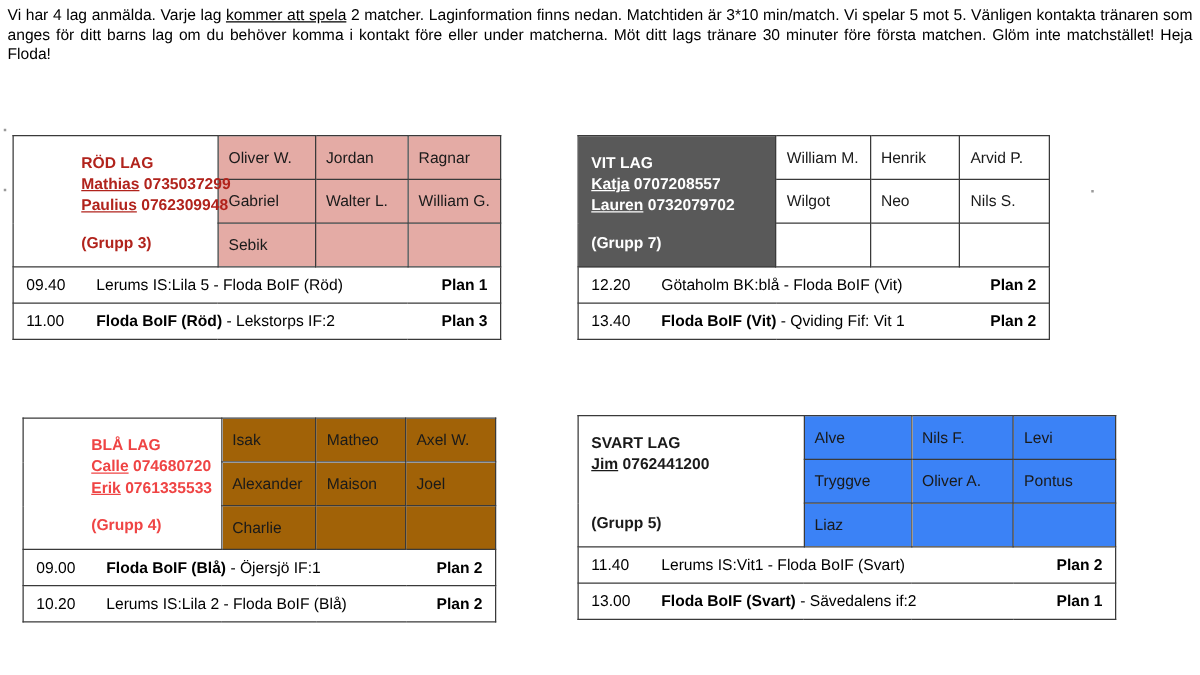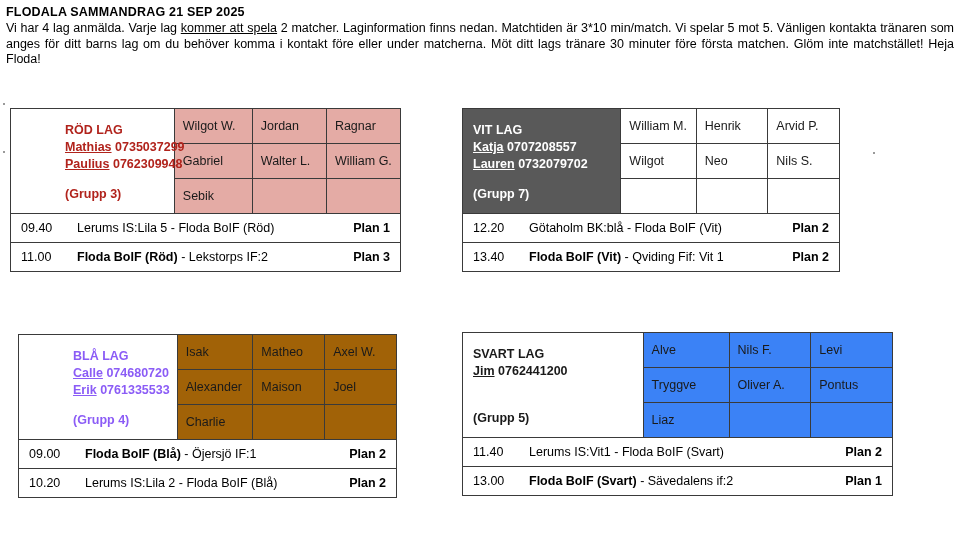--- a/index.html
+++ b/index.html
@@ -132,41 +132,40 @@
   
   #team-vit { left: 462px; top: 108px; width: 378px; }
   #team-vit .info-cell { background: #595959; }
   #team-vit .info-line,
   #team-vit .grupp { color: #ffffff; }
   #team-vit .player { background: #ffffff; color: #1a1a1a; }
 
   
   #team-bla { left: 18px; top: 334px; width: 379px; }
   #team-bla .info-line,
-  #team-bla .grupp { color: #8b5cf6; padding-left: 44px; }
+  #team-bla .grupp { color: #ef4444; padding-left: 44px; }
   #team-bla .player { background: #a16207; color: #1a1a1a; }
 
   
   #team-svart { left: 462px; top: 332px; width: 431px; }
   #team-svart .info-line,
   #team-svart .grupp { color: #1a1a1a; }
   #team-svart .player { background: #3b82f6; color: #1a1a1a; }
 
   .speck {
     position: absolute;
     width: 2px;
     height: 2px;
     background: #9a9a9a;
   }
 </style>
 </head>
 <body>
 
 <div id="intro">
-  <div id="intro-title">FLODALA SAMMANDRAG 21 SEP 2025</div>
   <div id="intro-body">
     <span>Vi har 4 lag anmälda. Varje lag </span><span class="u">kommer att spela</span><span> 2 matcher. Laginformation finns nedan. Matchtiden är 3*10 min/match. Vi spelar 5 mot 5. Vänligen kontakta tränaren som anges för ditt barns lag om du behöver komma i kontakt före eller under matcherna. Möt ditt lags tränare 30 minuter före första matchen. Glöm inte matchstället!  Heja Floda!</span>
   </div>
 </div>
 
 <div class="team" id="team-rod">
     <table>
       <colgroup>
         <col style="width:42%">
         <col style="width:20%">
@@ -175,21 +174,21 @@
       </colgroup>
       <tbody>
         <tr>
           <td class="info-cell" rowspan="3">
             <div class="info-line">RÖD LAG</div>
             <div class="info-line"><span class="nm">Mathias</span> <span>0735037299</span></div>
             <div class="info-line"><span class="nm">Paulius</span> <span>0762309948</span></div>
             <div class="info-spacer"></div>
             <div class="grupp">(Grupp 3)</div>
           </td>
-          <td class="player">Wilgot W.</td>
+          <td class="player">Oliver W.</td>
           <td class="player">Jordan</td>
           <td class="player">Ragnar</td>
         </tr>
         <tr>
           <td class="player">Gabriel</td>
           <td class="player">Walter L.</td>
           <td class="player">William G.</td>
         </tr>
         <tr>
           <td class="player">Sebik</td>

